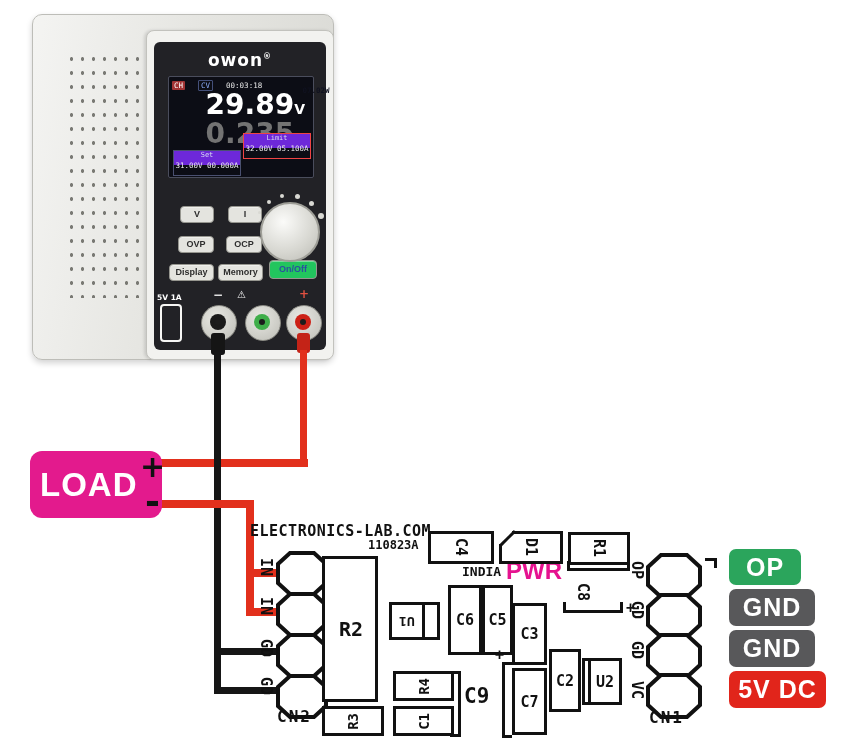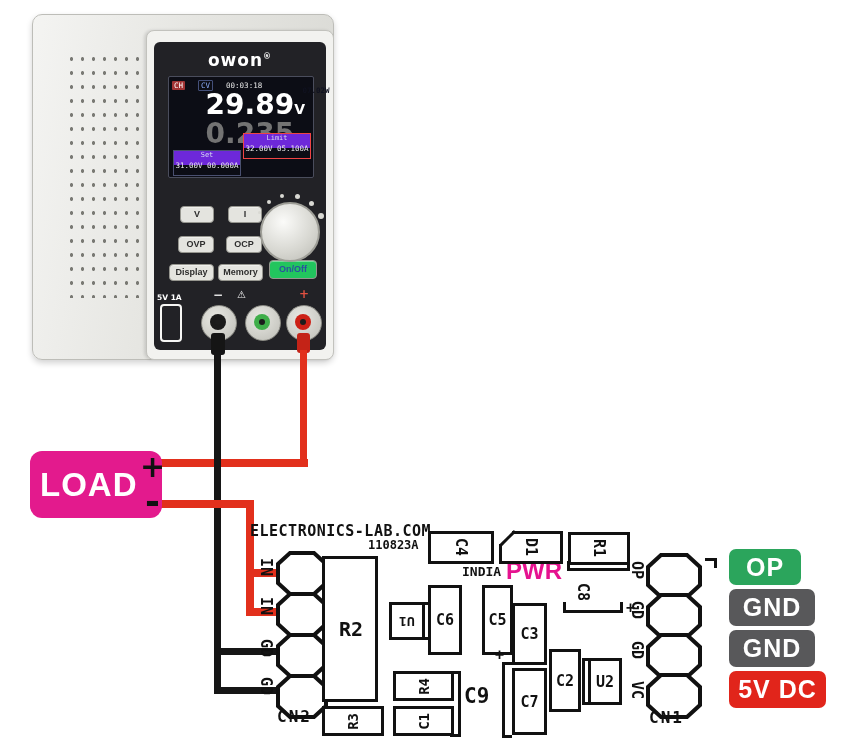--- a/index.html
+++ b/index.html
@@ -215,21 +215,21 @@
     <span>R2</span>
   </div>
 
 <div class="abs" style="left:389px;top:602px;display:flex;">
   <div class="cbox" style="width:36px;height:38px;font-size:13px;">
       <span class="flip180">U1</span>
     </div>
   <div class="cbox" style="width:18px;height:38px;margin-left:-3px;"></div>
 </div>
 
-<div class="abs cbox" style="left:428px;top:585px;width:34px;height:70px;text-align:right;">
+<div class="abs cbox" style="left:448px;top:585px;width:34px;height:70px;text-align:right;">
     <span>C6</span>
   </div>
 <div class="abs cbox" style="left:482px;top:585px;width:31px;height:70px;">
     <span>C5</span>
   </div>
 <div class="abs cbox" style="left:512px;top:603px;width:35px;height:62px;">
     <span>C3</span>
   </div>
 <div class="abs cbox" style="left:512px;top:668px;width:35px;height:67px;">
     <span>C7</span>

